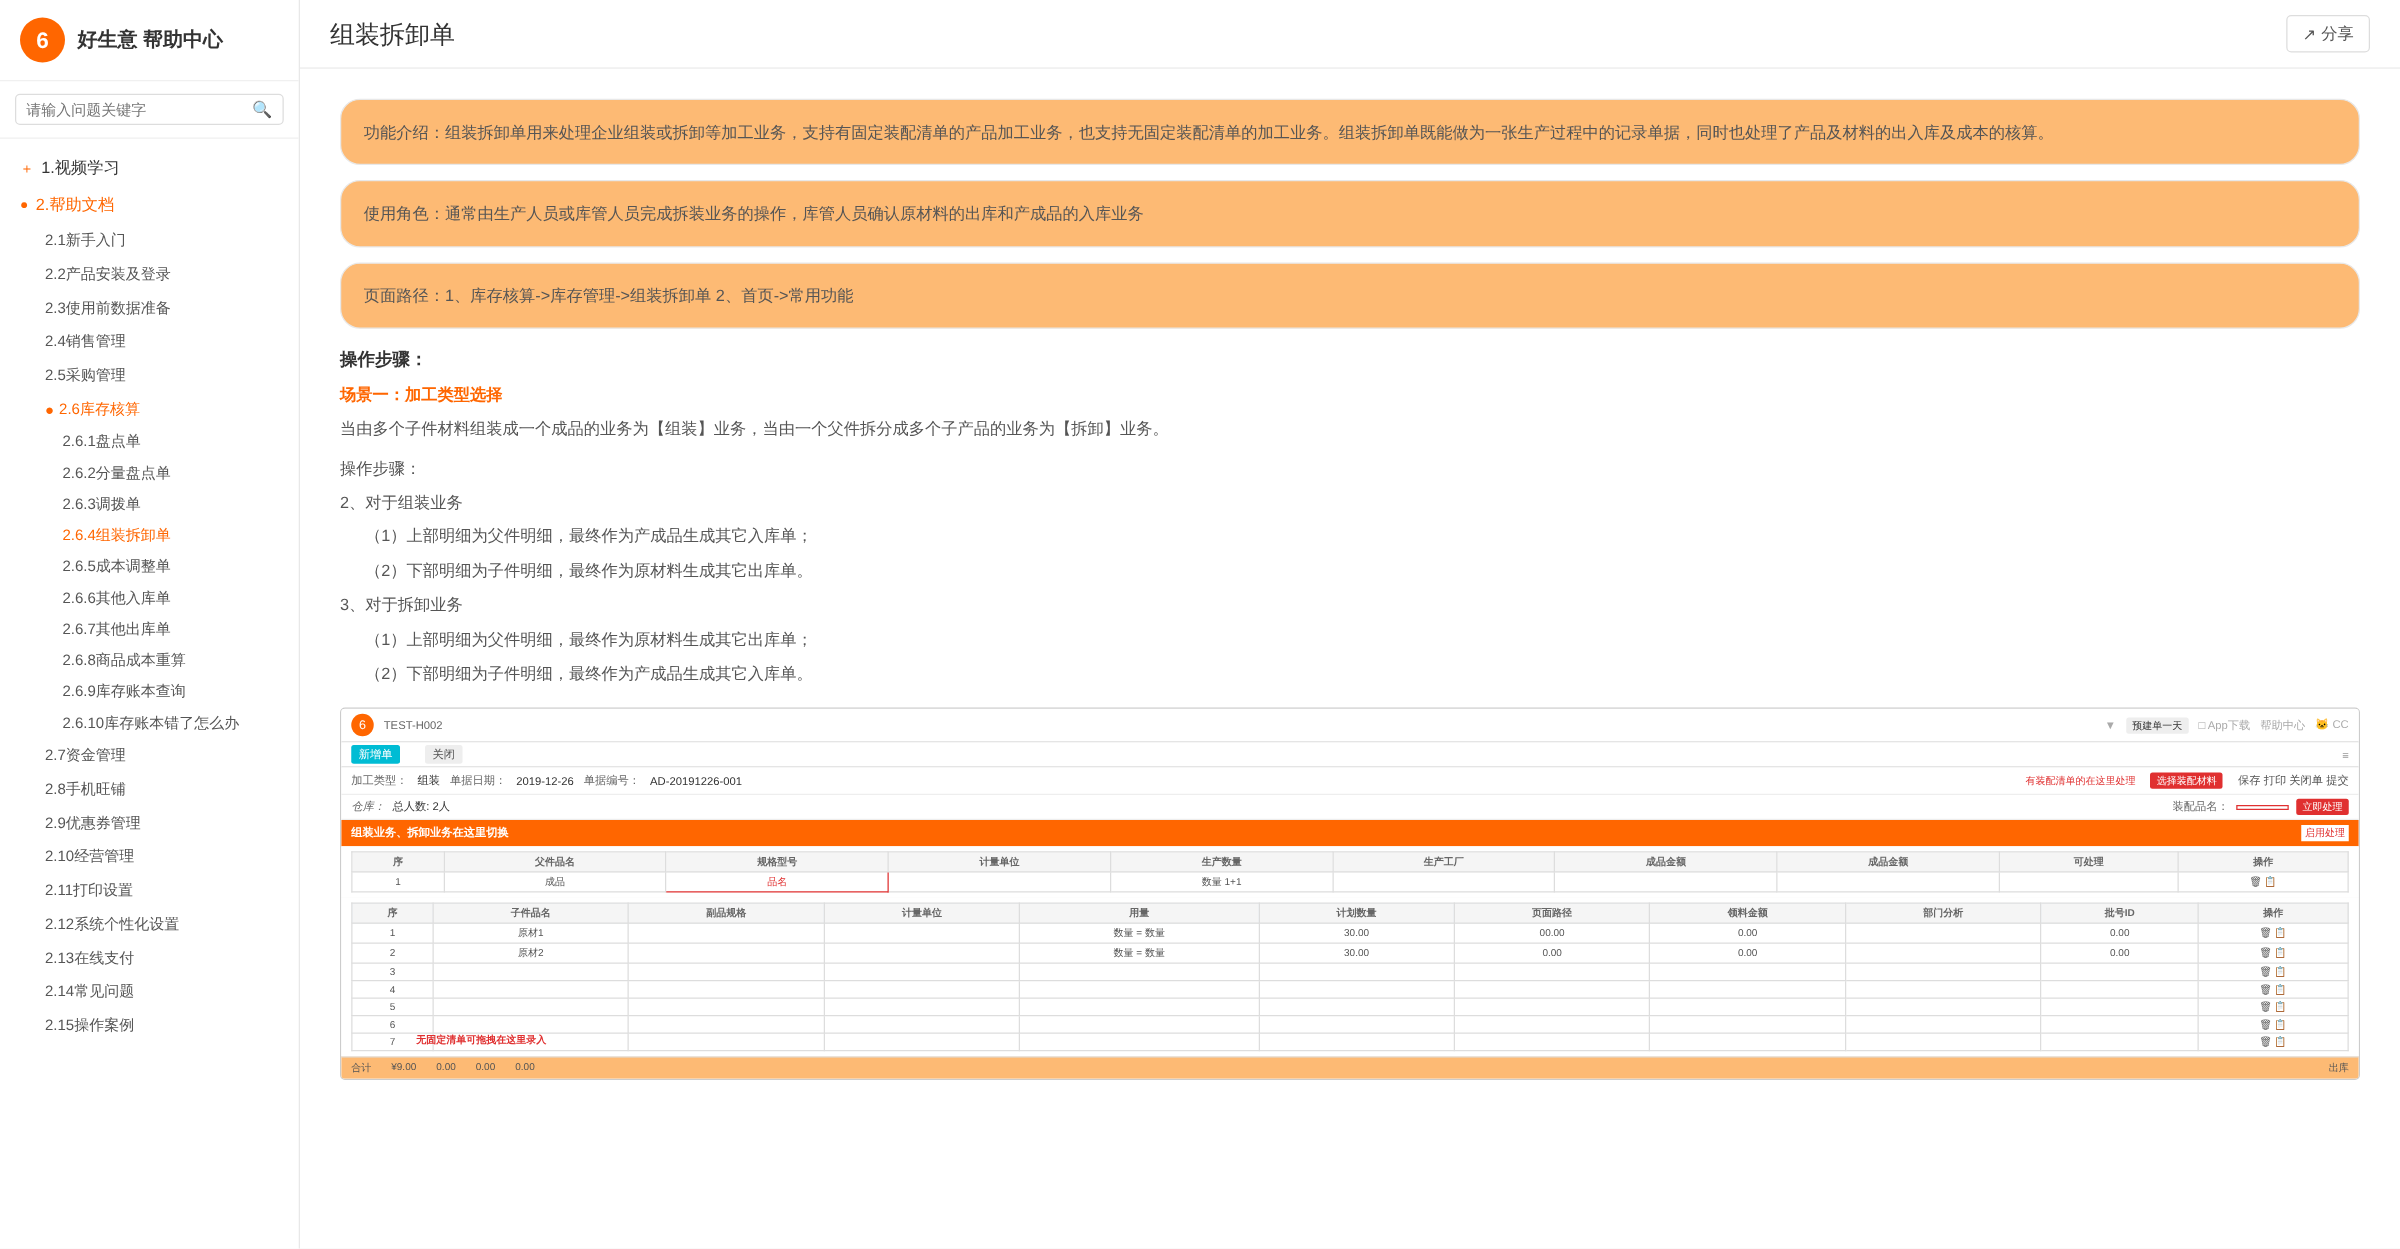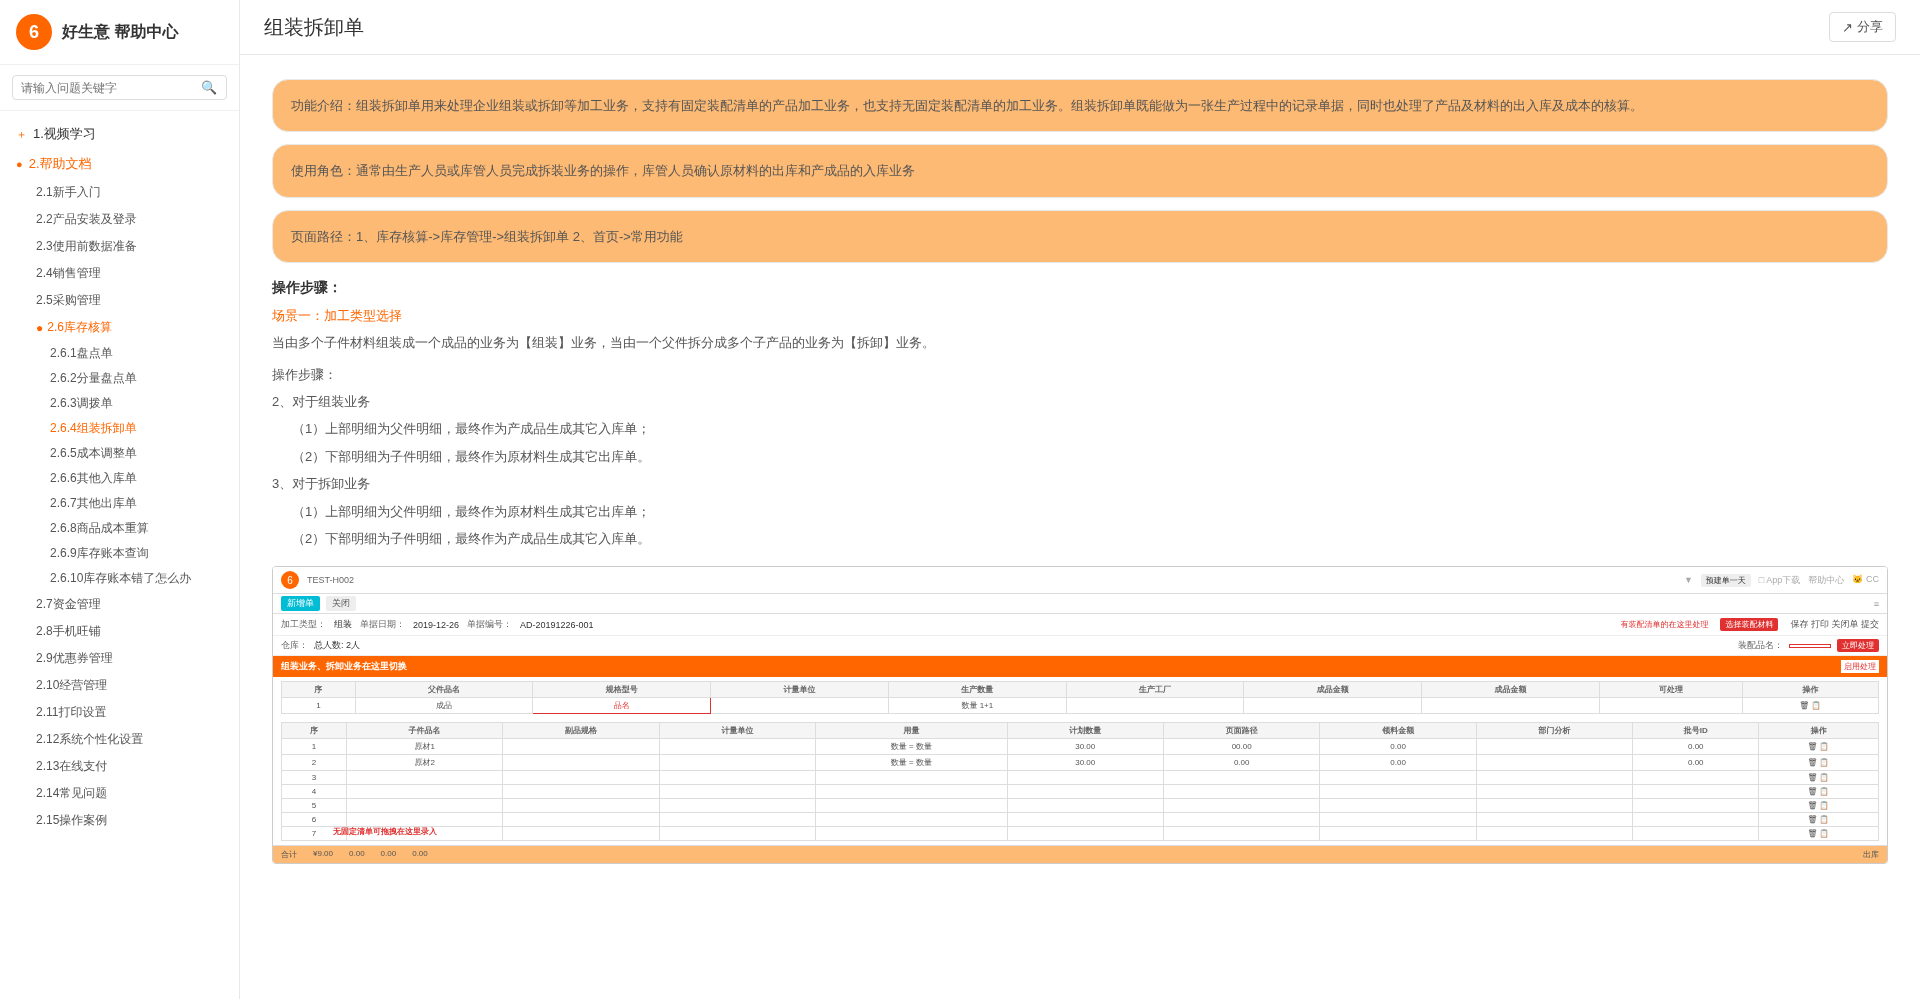--- a/index.html
+++ b/index.html
@@ -86,21 +86,21 @@
     .content-area {
       flex: 1; overflow-y: auto; padding: 24px 32px; background: #fff; margin: 0;
     }
 
     .info-block {
       background: #fdba74; border: 1px solid #e8e8e8; border-radius: 16px;
       padding: 14px 18px; margin-bottom: 12px; font-size: 13px; line-height: 1.8; color: #555;
     }
 
     .section-title { font-weight: bold; color: #333; font-size: 14px; margin-bottom: 10px; margin-top: 16px; }
-    .sub-section-title { font-weight: normal; color: #f60; font-size: 13px; margin: 10px 0 6px 0; }
+    .sub-section-title { font-weight: bold; color: #f60; font-size: 13px; margin: 10px 0 6px 0; }
 
     .steps-block { margin-bottom: 10px; }
     .step-item { margin: 4px 0; font-size: 13px; color: #555; line-height: 1.8; }
     .step-sub { margin-left: 20px; }
 
     
     .screenshot-container {
       margin-top: 16px;
       border: 1px solid #ccc;
       border-radius: 4px;
@@ -263,21 +263,21 @@
           <span class="mock-url">TEST-H002</span>
           <span style="font-size:9px; color:#aaa;">▼</span>
           <span style="background:#eee;padding:1px 5px;border-radius:2px;font-size:8px;">预建单一天</span>
           <div style="display:flex;gap:8px;font-size:9px;color:#aaa;">
             <span>□ App下载</span>
             <span>帮助中心</span>
             <span>🐱 CC</span>
           </div>
         </div>
 
-        <div style="background:#fff; border-bottom:1px solid #ddd; padding:2px 8px; display:flex; align-items:center; gap:6px; font-size:9px;">
+        <div style="background:#fff; border-bottom:1px solid #ddd; padding:2px 8px; display:flex; align-items:center; gap:20px; font-size:9px;">
           <span style="background:#00bcd4; color:#fff; padding:1px 6px; border-radius:2px;">新增单</span>
           <span style="background:#eee; color:#555; padding:1px 6px; border-radius:2px;">关闭</span>
           <span style="flex:1;"></span>
           <span style="color:#999;">≡</span>
         </div>
 
         <div class="mock-formbar">
           <span style="color:#666;">加工类型：</span>
           <span style="color:#333;">组装</span>
           <span style="color:#666;">单据日期：</span>
@@ -285,21 +285,21 @@
           <span style="color:#666;">单据编号：</span>
           <span style="color:#333;">AD-20191226-001</span>
           <span style="flex:1;"></span>
 
           <span style="color:#e03030; font-size:8px; margin-right:4px;">有装配清单的在这里处理</span>
           <span style="background:#e03030; color:#fff; padding:1px 5px; border-radius:2px; font-size:8px;">选择装配材料</span>
           <span style="font-size:9px; color:#555; margin-left:4px;">保存 打印 关闭单 提交</span>
         </div>
 
         <div style="background:#fff; padding:3px 8px; display:flex; align-items:center; gap:6px; font-size:9px; border-bottom:1px solid #eee;">
-          <span style="color:#666;">仓库：</span>
+          <span style="color:#666;font-style:italic;">仓库：</span>
           <span style="color:#333;">总人数: 2人</span>
           <span style="flex:1;"></span>
           <span style="color:#666;">装配品名：</span>
           <span style="border:1px solid #e03030; padding:1px 20px; color:#333;"></span>
           <span style="background:#e03030; color:#fff; padding:1px 5px; border-radius:2px; font-size:8px;">立即处理</span>
         </div>
 
         <div style="background:#f60; padding:4px 8px; display:flex; align-items:center; gap:24px;">
           <span style="color:#fff; font-size:9px; font-weight:bold;">组装业务、拆卸业务在这里切换</span>
           <span style="flex:1;"></span>

